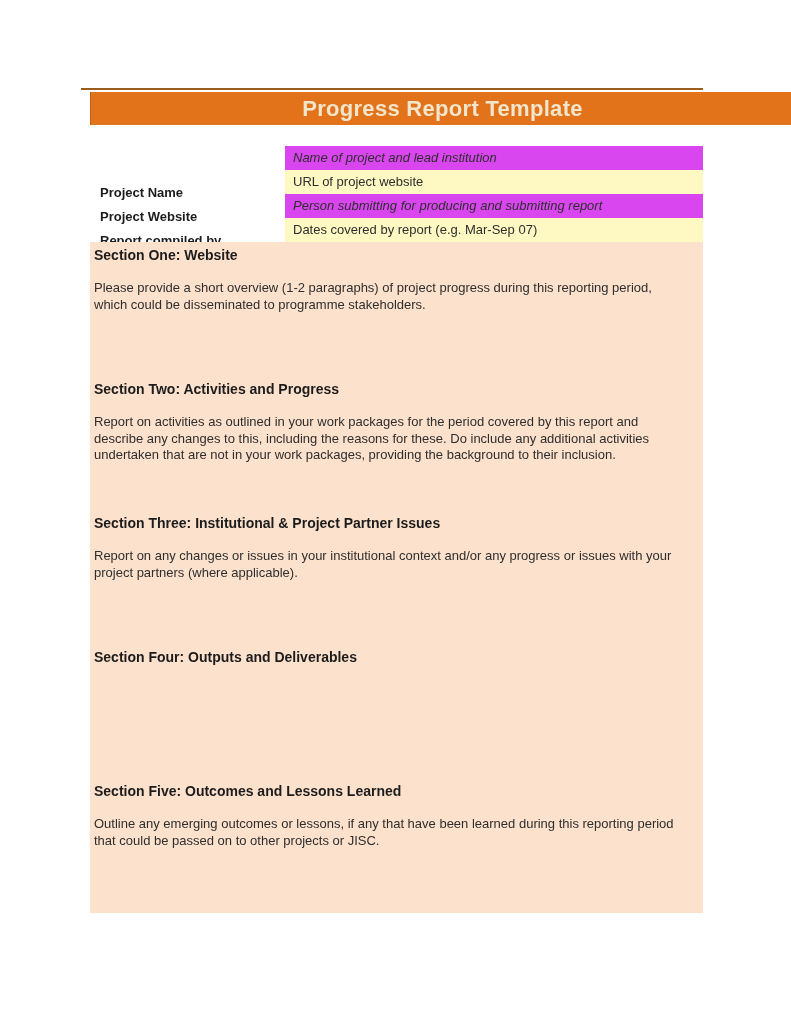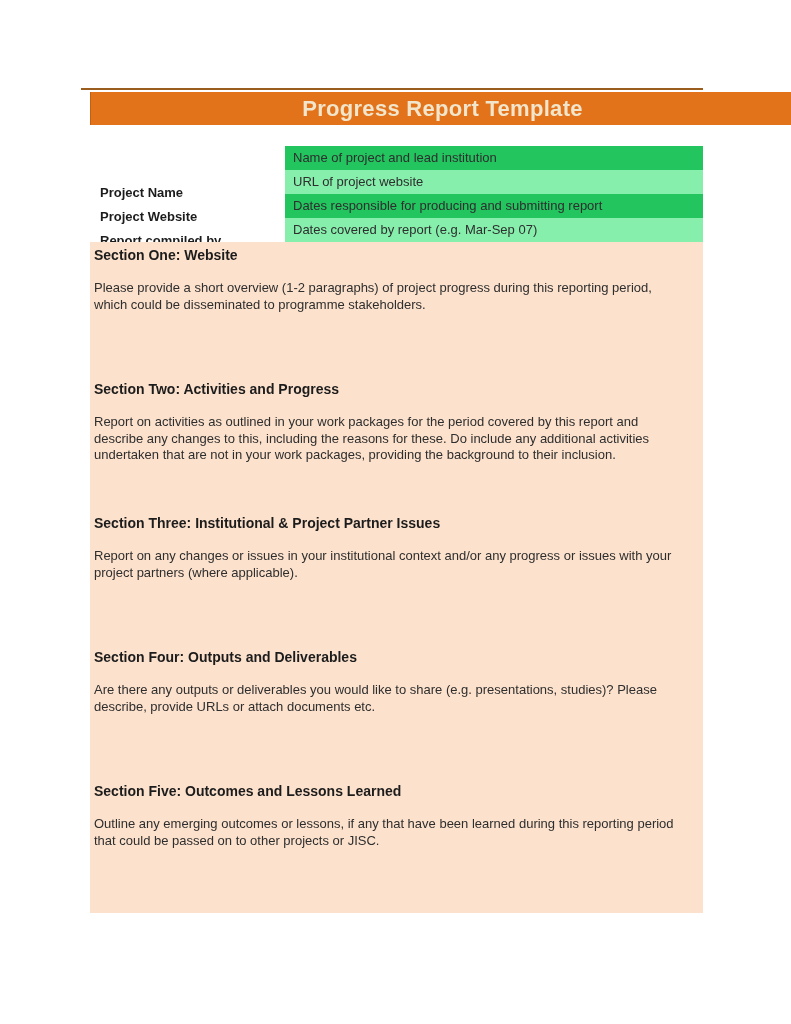--- a/index.html
+++ b/index.html
@@ -58,22 +58,22 @@
     color: #1c1c1c;
     margin-top: 35px;
   }
   .meta-value {
     flex: 1;
     font-size: 13px;
     line-height: 24px;
     padding-left: 8px;
     color: #2e2e2e;
   }
-  .meta-row.odd  .meta-value { background: #22c55e; }
-  .meta-row.even .meta-value { background: #86efac; }
+  .meta-row.odd  .meta-value { background: #d946ef; font-style: italic; }
+  .meta-row.even .meta-value { background: #fef9c3; }
   .body-block {
     position: absolute;
     left: 90px;
     top: 242px;
     width: 613px;
     height: 671px;
     background: #FCE1CC;
   }
   .section {
     height: 134px;
@@ -110,21 +110,21 @@
     <div class="meta-row odd">
       <div class="meta-label">Project Name</div>
       <div class="meta-value">Name of project and lead institution</div>
     </div>
     <div class="meta-row even">
       <div class="meta-label">Project Website</div>
       <div class="meta-value">URL of project website</div>
     </div>
     <div class="meta-row odd">
       <div class="meta-label">Report compiled by</div>
-      <div class="meta-value">Dates responsible for producing and submitting report</div>
+      <div class="meta-value">Person submitting for producing and submitting report</div>
     </div>
     <div class="meta-row even">
       <div class="meta-label">Reporting period</div>
       <div class="meta-value">Dates covered by report (e.g. Mar-Sep 07)</div>
     </div>
   </div>
 
   <div class="body-block">
 
     <div class="section">
@@ -140,21 +140,20 @@
     </div>
 
     <div class="section">
       <h2>Section Three: Institutional &amp; Project Partner Issues</h2>
       <p>Report on any changes or issues in your institutional context and/or any progress or issues with your project partners (where applicable).</p>
       <div class="answer-space"></div>
     </div>
 
     <div class="section">
       <h2>Section Four: Outputs and Deliverables</h2>
-      <p>Are there any outputs or deliverables you would like to share (e.g. presentations, studies)? Please describe, provide URLs or attach documents etc.</p>
       <div class="answer-space"></div>
     </div>
 
     <div class="section last">
       <h2>Section Five: Outcomes and Lessons Learned</h2>
       <p>Outline any emerging outcomes or lessons, if any that have been learned during this reporting period that could be passed on to other projects or JISC.</p>
       <div class="answer-space"></div>
     </div>
 
   </div>

